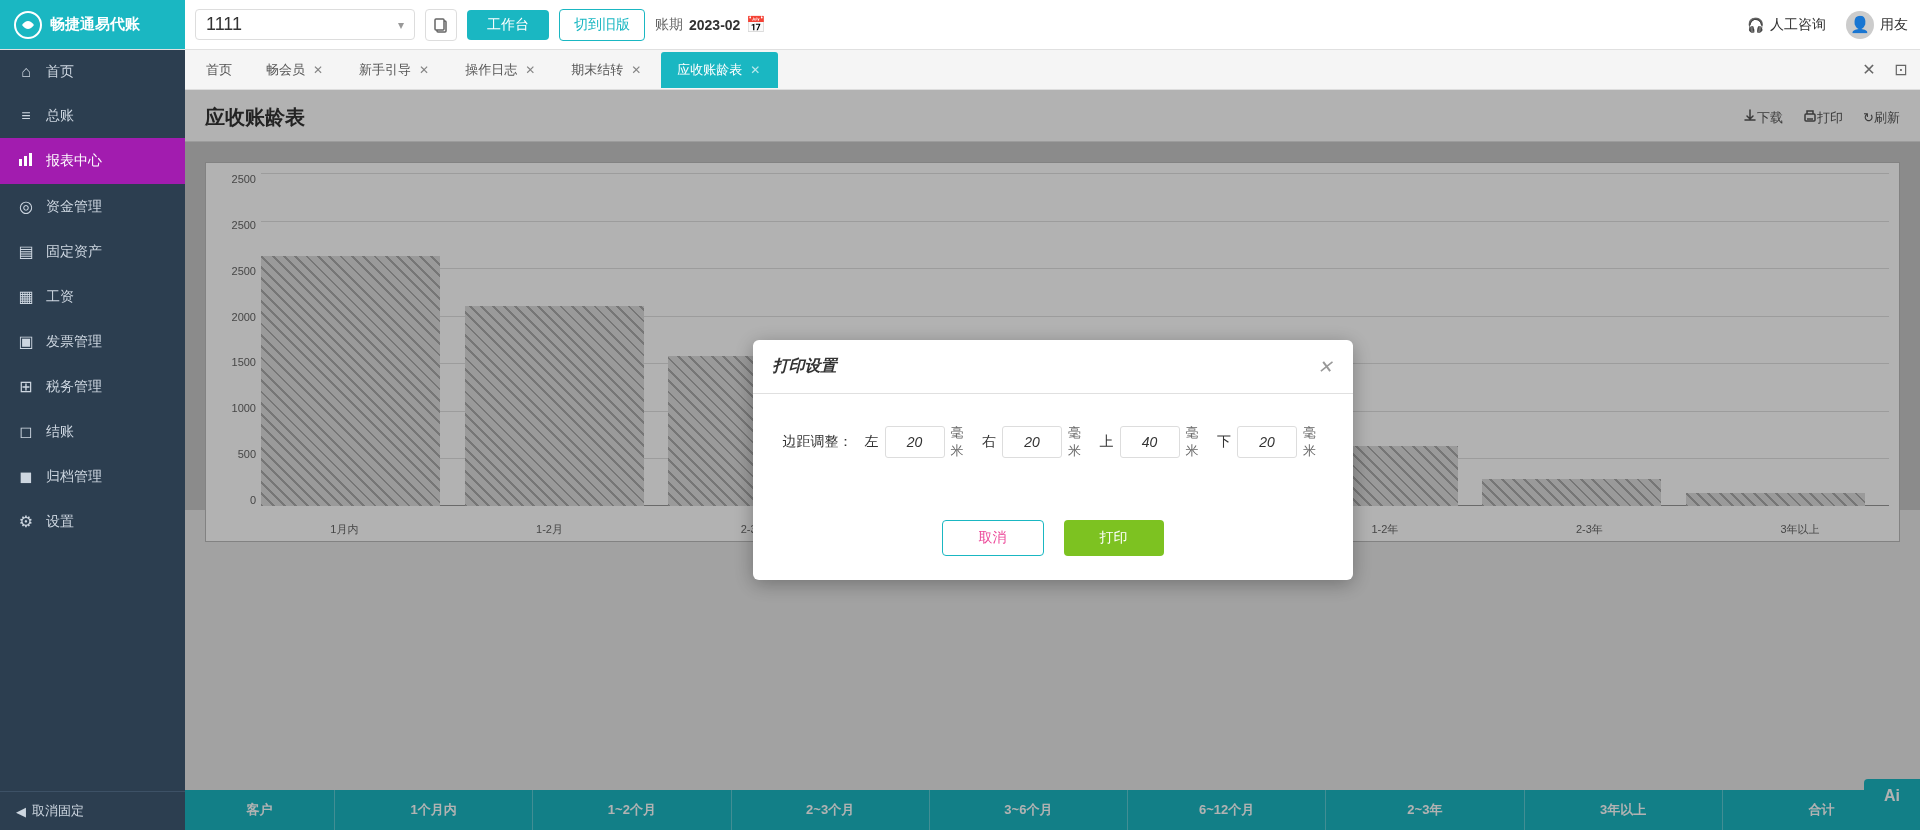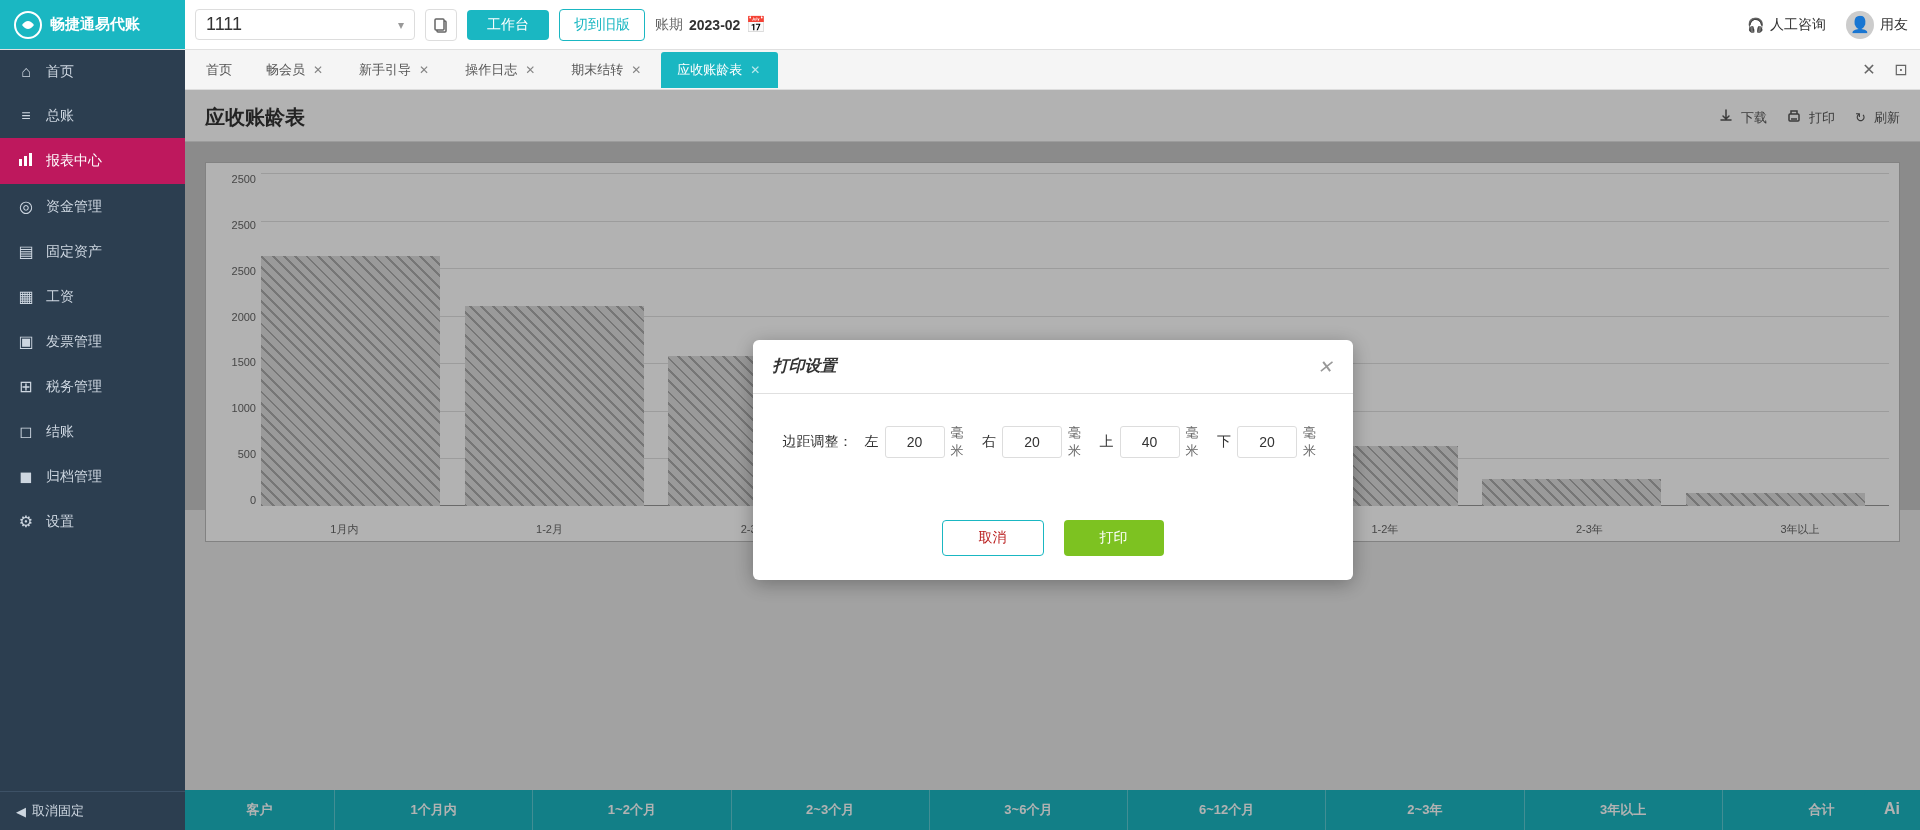--- a/index.html
+++ b/index.html
@@ -140,21 +140,21 @@
       display: flex;
       align-items: center;
       gap: 10px;
       padding: 13px 16px;
       color: #cdd6e0;
       cursor: pointer;
       font-size: 14px;
       transition: background 0.2s;
     }
     .sidebar-item.active {
-      background: #be185d;
+      background: #a21caf;
       color: #fff;
       text-align: center;
     }
     .sidebar-item .icon { font-size: 16px; width: 20px; text-align: center; }
     .sidebar-collapse-btn {
       padding: 10px 16px;
       color: #cdd6e0;
       cursor: pointer;
       display: flex;
       align-items: center;
@@ -244,21 +244,21 @@
       color: #333;
     }
     .report-actions {
       display: flex;
       gap: 20px;
       align-items: center;
     }
     .report-action {
       display: flex;
       align-items: center;
-      gap: 8px;
+      gap: 0;
       color: #555;
       cursor: pointer;
       font-size: 13px;
     }
 
     
     .chart-area {
       background: #d8d8d8;
       padding: 20px 20px 0;
       height: 368px;
@@ -352,54 +352,55 @@
     }
     .margin-input {
       width: 60px;
       height: 32px;
       border: 1px solid #ddd;
       border-radius: 3px;
       text-align: center;
       font-size: 14px;
       color: #333;
       padding: 0 4px;
+      font-style: italic;
     }
     .margin-unit {
       font-size: 13px;
       color: #666;
     }
     .dialog-footer {
       display: flex;
       justify-content: center;
       gap: 20px;
       padding: 10px 20px 24px;
     }
     .btn-cancel {
       border: 1px solid #1ab7c2;
-      color: #b91c1c;
+      color: #ec4899;
       background: #fff;
       border-radius: 4px;
       padding: 8px 36px;
       font-size: 14px;
       cursor: pointer;
     }
     .btn-confirm {
       background: #7dc221;
       color: #fff;
       border: none;
       border-radius: 4px;
       padding: 8px 36px;
       font-size: 14px;
       cursor: pointer;
     }
 
     
     .ai-badge {
       position: fixed;
-      bottom: 4px;
+      bottom: 17px;
       right: 0;
       background: #1ab7c2;
       color: #fff;
       padding: 8px 20px;
       font-size: 16px;
       font-weight: bold;
       border-radius: 4px 0 0 0;
     }
   </style>
 </head>

